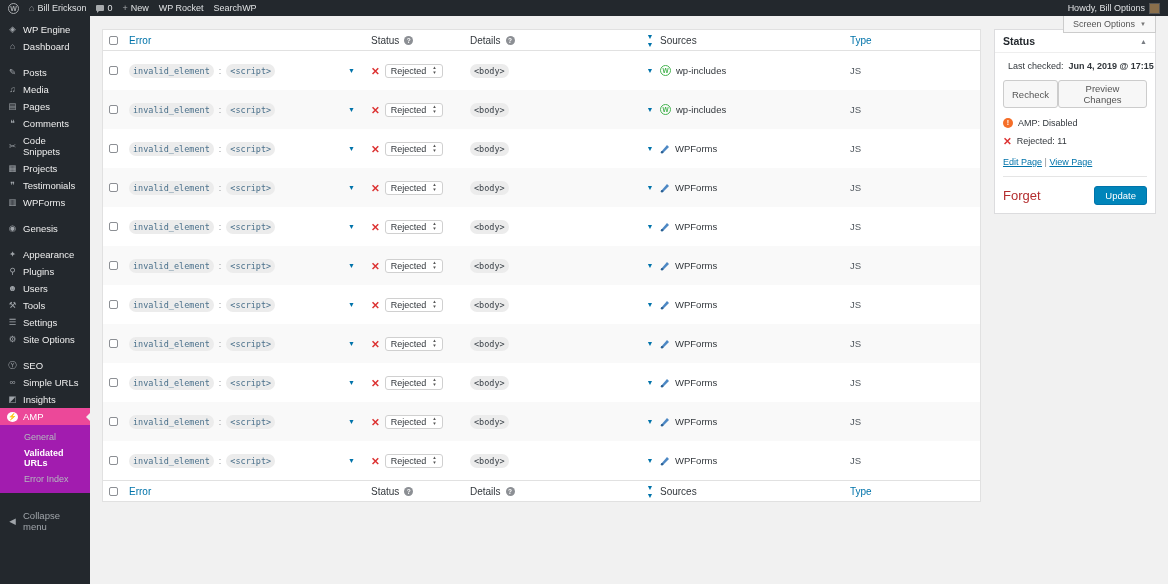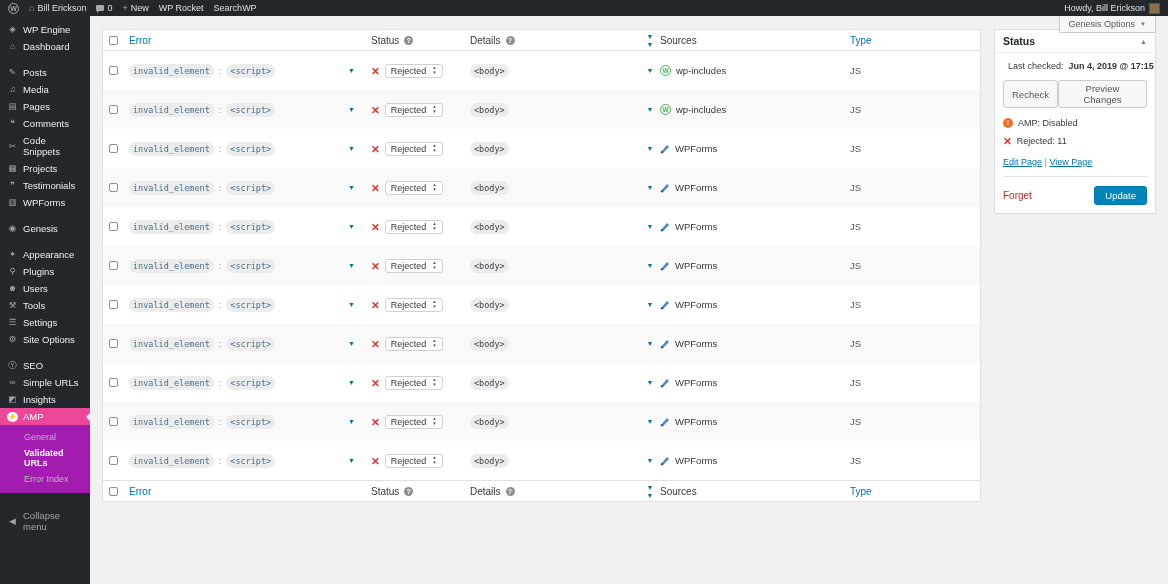--- a/index.html
+++ b/index.html
@@ -95,21 +95,21 @@
   .lc-label { color:#32373c; white-space:nowrap; }
   .lc-value { font-weight:bold; white-space:nowrap; }
   .btn-row { display:flex; justify-content:space-between; margin:9px 0 10px; }
   .warn-circle { width:10px; height:10px; border-radius:50%; background:#f56e28; color:#fff;
     font-size:7px; line-height:10px; text-align:center; font-weight:bold; flex:0 0 10px; }
   .page-links { margin-top:10px; font-size:9px; }
   .page-links a { color:#0073aa; text-decoration:underline; cursor:pointer; }
   .page-links .bar { color:#8c8f94; text-decoration:none; }
   #status-foot { border-top:1px solid #e5e5e5; margin-top:9px; padding-top:9px;
     display:flex; justify-content:space-between; align-items:center; }
-  #forget-link { color:#b32d2e; font-size:10px; cursor:pointer; }
+  #forget-link { color:#b32d2e; font-size:13px; cursor:pointer; }
   .btn-primary { background:#0085ba; border:1px solid #0073aa; border-radius:3px; color:#fff;
     font-size:9.5px; padding:3px 10px; cursor:pointer; font-family:"Liberation Sans",sans-serif; }
   a { text-decoration:none; }
 </style>
 </head>
 <body>
 
 <div id="adminbar">
   <span class="ab-item">
       <span class="wplogo">W</span>
@@ -122,21 +122,21 @@
     <span class="bubble"></span>
     <span>0</span>
   </span>
   <span class="ab-item">
     <span class="ab-ico">+</span>
     <span>New</span>
   </span>
   <span class="ab-item">WP Rocket</span>
   <span class="ab-item">SearchWP</span>
   <span class="ab-right">
-    <span class="ab-item">Howdy, Bill Erickson</span>
+    <span class="ab-item">Howdy, Bill Options</span>
     <span class="avatar"></span>
   </span>
 </div>
 
 <aside id="sidebar">
   <nav id="menu">
       <div class="menu-group">
         <div class="mi">
           <span class="mi-icon">◈</span>
           <span class="mi-label">WP Engine</span>
@@ -238,21 +238,21 @@
       <div class="mi collapse">
         <span class="mi-icon">◀</span>
         <span>Collapse menu</span>
       </div>
     </nav>
 </aside>
 
 <div id="content">
 
   <div id="screen-options">
-    <span>Genesis Options</span>
+    <span>Screen Options</span>
     <span style="font-size:6px;color:#777;">▼</span>
   </div>
 
 
 
   <div id="columns">
     <div id="main-col">
 
 
       <div id="errors-table">

